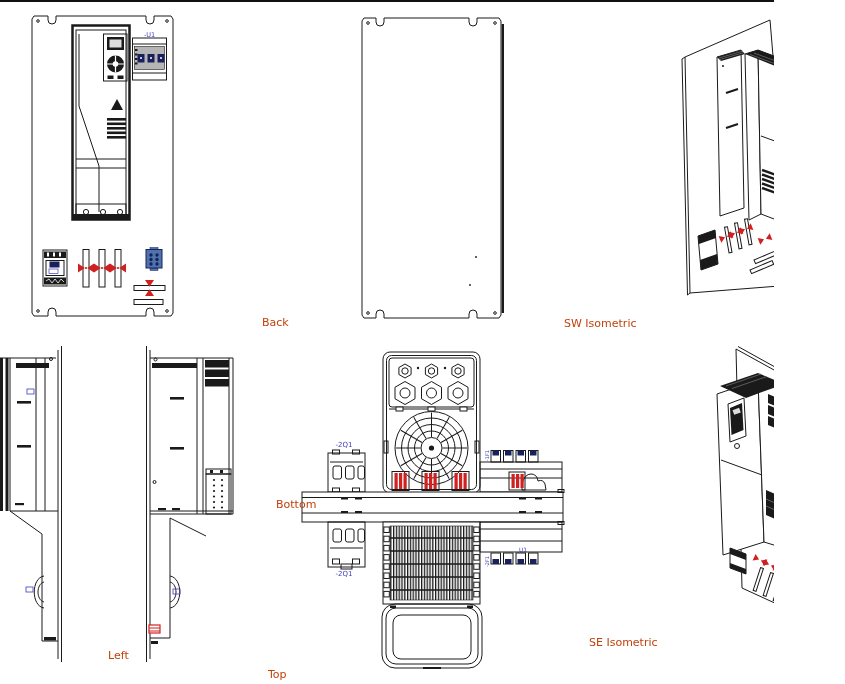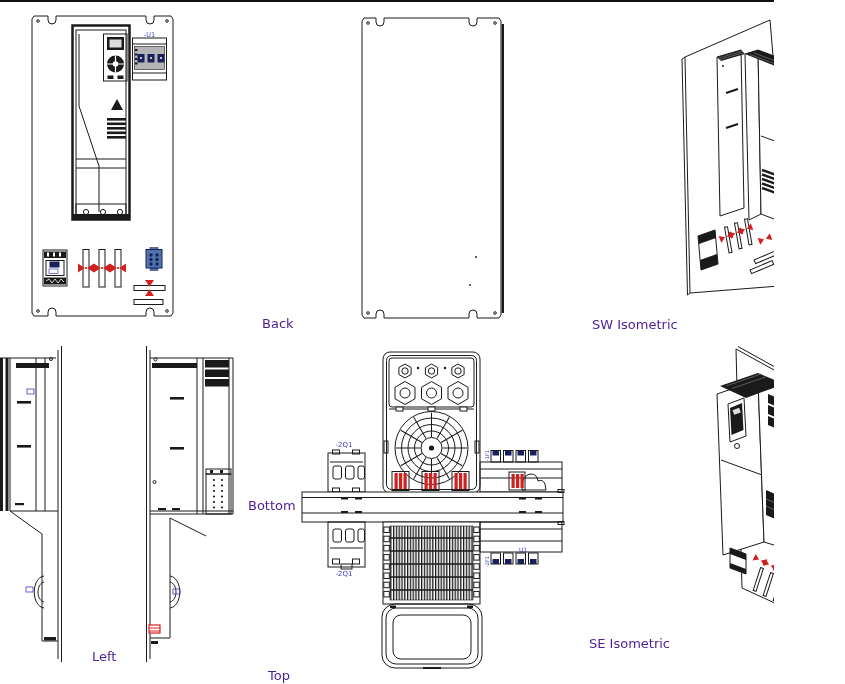--- a/index.html
+++ b/index.html
@@ -3,21 +3,21 @@
 <meta charset="utf-8">
 <style>
   html,body{margin:0;padding:0;background:#fff;}
   #canvas{position:relative;width:774px;height:684px;background:#fff;overflow:hidden;
           font-family:"DejaVu Sans",sans-serif;}
   #top-line{position:absolute;left:0;top:0;width:845px;height:2px;background:#111;}
   svg{position:absolute;overflow:visible;}
   .s{stroke:#1a1a1a;stroke-width:1;fill:none;}
   .sw{stroke:#1a1a1a;stroke-width:1;fill:#fff;}
   .f{fill:#1a1a1a;}
-  .view-label{position:absolute;color:#4c1d95;font-size:13px;white-space:nowrap;}
+  .view-label{position:absolute;color:#c2410c;font-size:11px;white-space:nowrap;}
   text.tag{font-family:"DejaVu Sans",sans-serif;fill:#3d3dbe;}
 </style>
 </head>
 <body>
 
 <div id="canvas">
   <div id="top-line"></div>
 
   <svg style="left:20px;top:8px" width="165" height="314" viewBox="0 0 165 314">
     <defs>
@@ -462,18 +462,18 @@
         <circle cx="3.5" cy="12" r="1.2" fill="#18215c"></circle>
           <circle cx="7.5" cy="12" r="1.2" fill="#18215c"></circle>
       </g>
       <use href="#btse" transform="translate(115,255) rotate(25)"></use>
       <rect class="sw" width="24" height="4" transform="translate(102,260) rotate(14)"></rect>
       <rect class="sw" width="22" height="4" transform="translate(98,268) rotate(14)"></rect>
     </g>
   </svg>
 
   <div class="view-label" style="left:262px;top:316px">Back</div>
-  <div class="view-label" style="left:592px;top:317px">SW Isometric</div>
-  <div class="view-label" style="left:92px;top:649px">Left</div>
-  <div class="view-label" style="left:248px;top:498px">Bottom</div>
+  <div class="view-label" style="left:564px;top:317px">SW Isometric</div>
+  <div class="view-label" style="left:108px;top:649px">Left</div>
+  <div class="view-label" style="left:276px;top:498px">Bottom</div>
   <div class="view-label" style="left:268px;top:668px">Top</div>
   <div class="view-label" style="left:589px;top:636px">SE Isometric</div>
 </div>
 
 </body></html>

